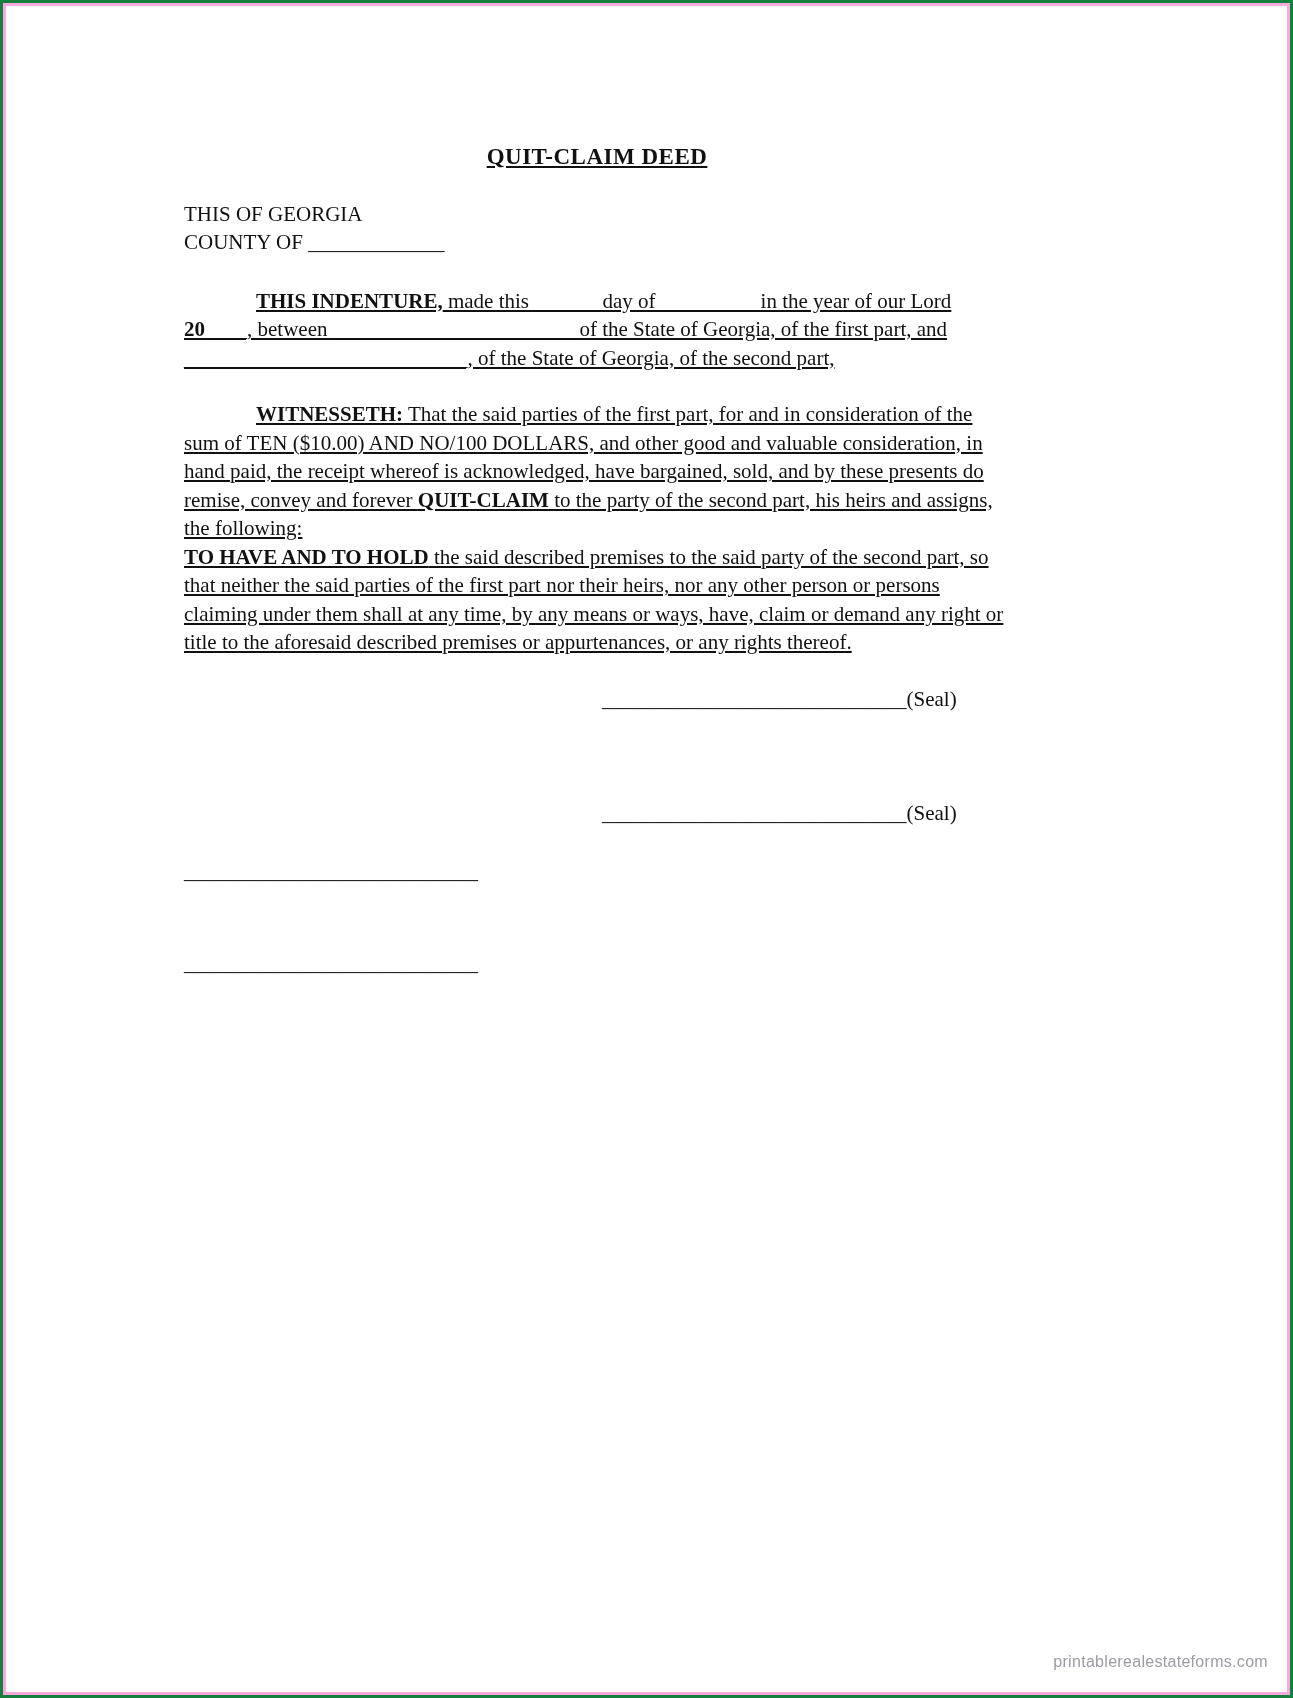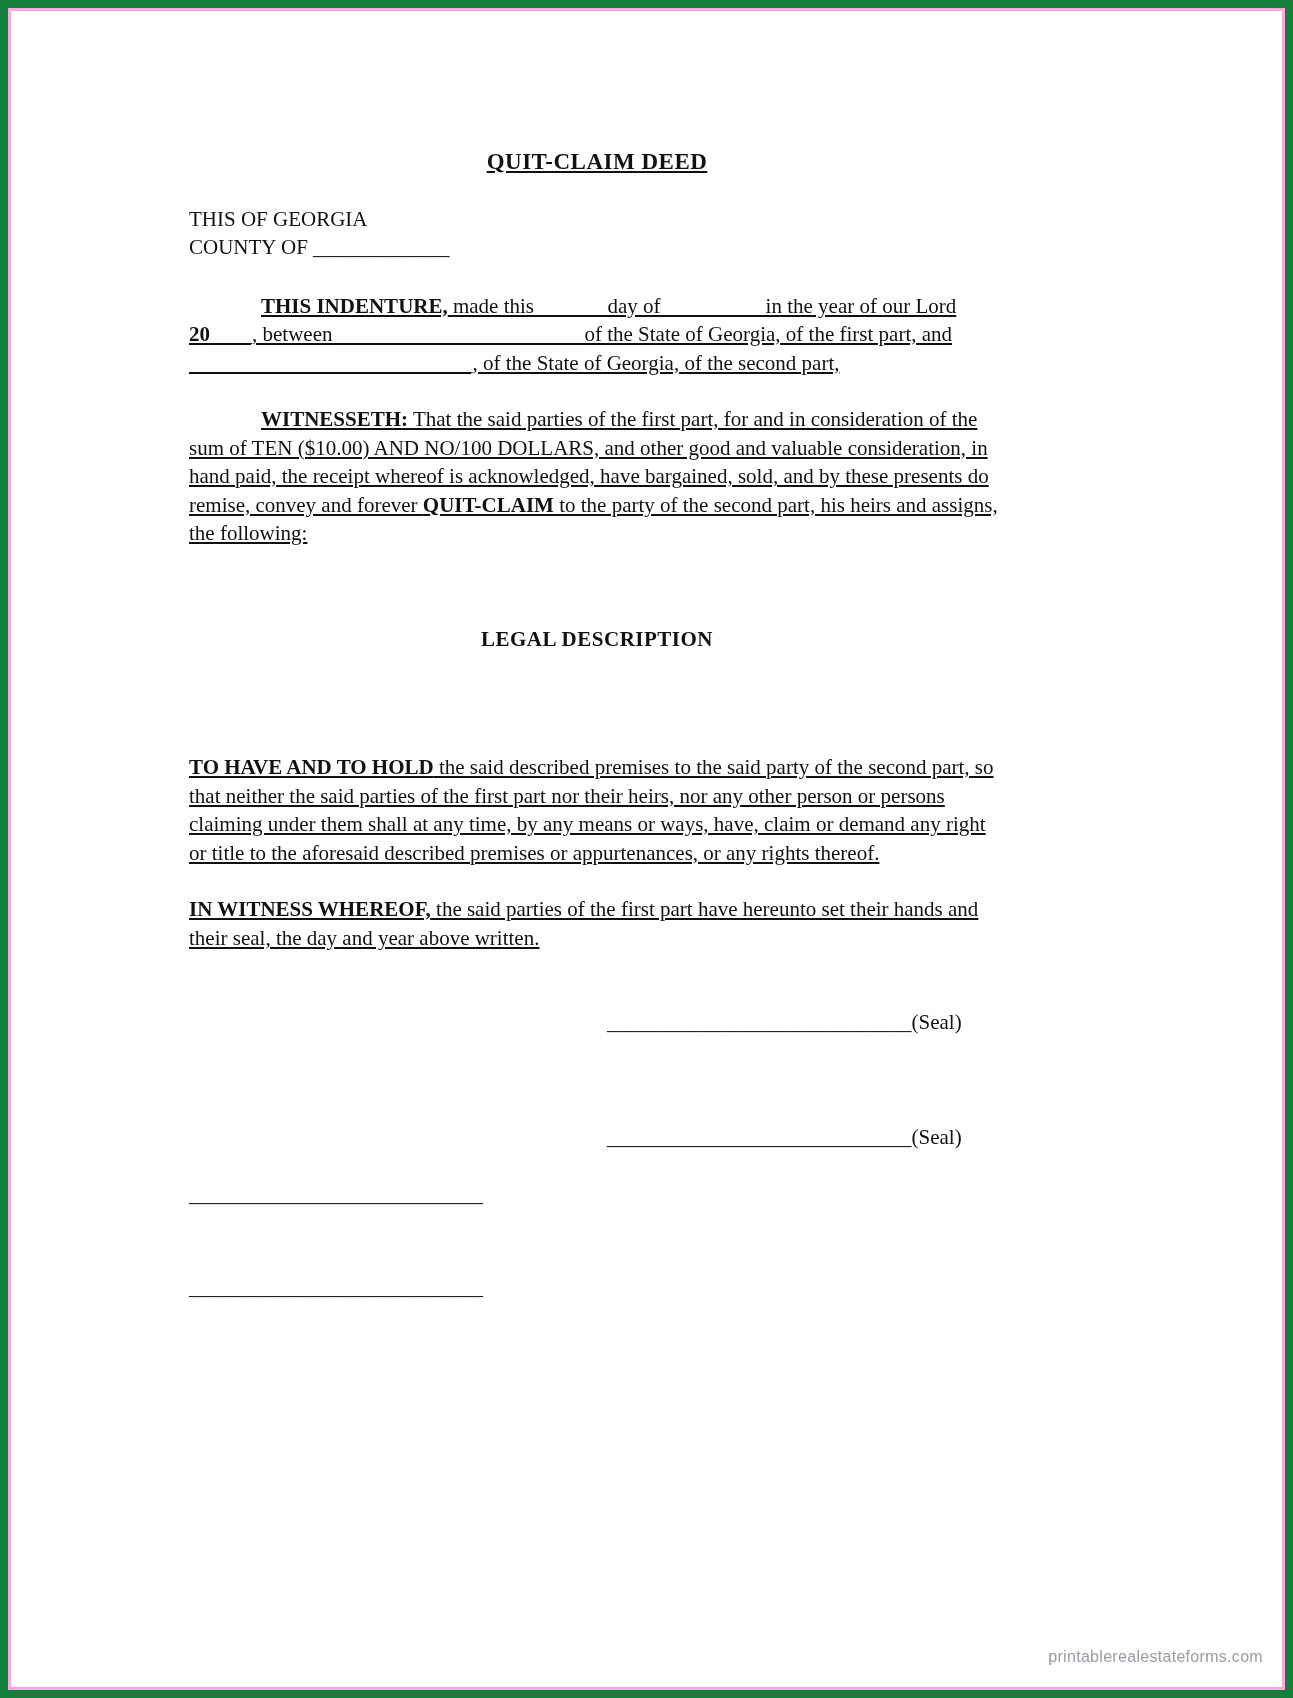--- a/index.html
+++ b/index.html
@@ -9,21 +9,21 @@
     height: 1698px;
     font-family: "Liberation Serif", "DejaVu Serif", serif;
     color: #111111;
     position: relative;
   }
   .page-frame {
     position: absolute;
     inset: 0;
     width: 1293px;
     height: 1698px;
-    border: 8px solid #15803d;
+    border: 3px solid #15803d;
     box-shadow: inset 0 0 0 3px #f6aadd, 0 0 0 2px #f6aadd;
     background: #ffffff;
   }
   .content {
     position: relative;
     width: 100%;
     height: 100%;
     padding: 140px 280px 0 181px;
     font-size: 21px;
     line-height: 28.5px;
@@ -77,26 +77,24 @@
 
     <div class="addr-block">
       <div>THIS OF GEORGIA</div>
       <div>COUNTY OF _____________</div>
     </div>
 
     <p class="para indent p1"><strong>THIS INDENTURE,</strong><span> made this ______ day of _________ in the year of our Lord </span><strong>20</strong><span>____, between _______________________ of the State of Georgia, of the first part, and ___________________________, of the State of Georgia, of the second part,</span></p>
 
     <p class="para indent p2"><strong>WITNESSETH:</strong><span> That the said parties of the first part, for and in consideration of the sum of TEN ($10.00) AND NO/100 DOLLARS, and other good and valuable consideration, in hand paid, the receipt whereof is acknowledged, have bargained, sold, and by these presents do remise, convey and forever </span><strong>QUIT-CLAIM</strong><span> to the party of the second part, his heirs and assigns, the following:</span></p>
 
-    <div class="section-heading">LEGAL DESCRIPTION</div>
 
 
     <p class="para to-have"><strong>TO HAVE AND TO HOLD</strong><span> the said described premises to the said party of the second part, so that neither the said parties of the first part nor their heirs, nor any other person or persons claiming under them shall at any time, by any means or ways, have, claim or demand any right or title to the aforesaid described premises or appurtenances, or any rights thereof.</span></p>
 
-    <p class="para in-witness"><strong>IN WITNESS WHEREOF,</strong><span> the said parties of the first part have hereunto set their hands and their seal, the day and year above written.</span></p>
 
     <div class="seal-row first">_____________________________(Seal)</div>
 
     <div class="seal-row second">_____________________________(Seal)</div>
 
     <div class="witness-block">
       <div>____________________________</div>
     </div>
 
     <div class="second-blank">____________________________</div>

